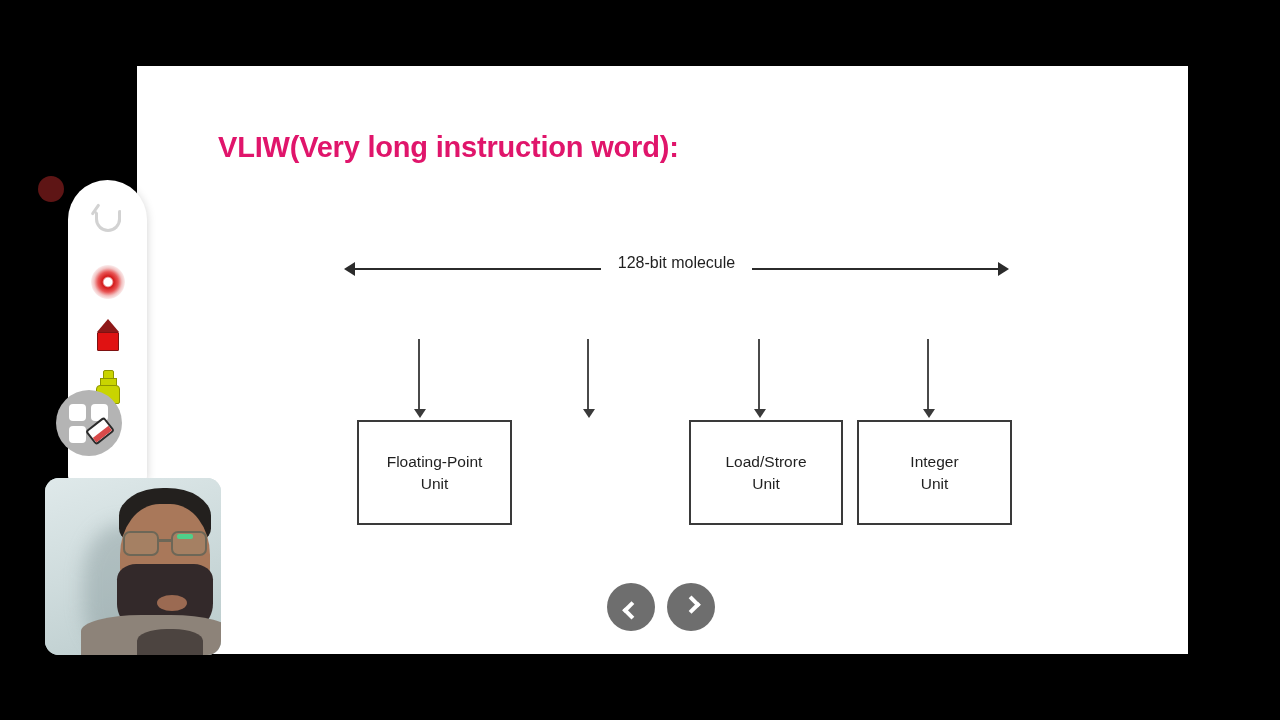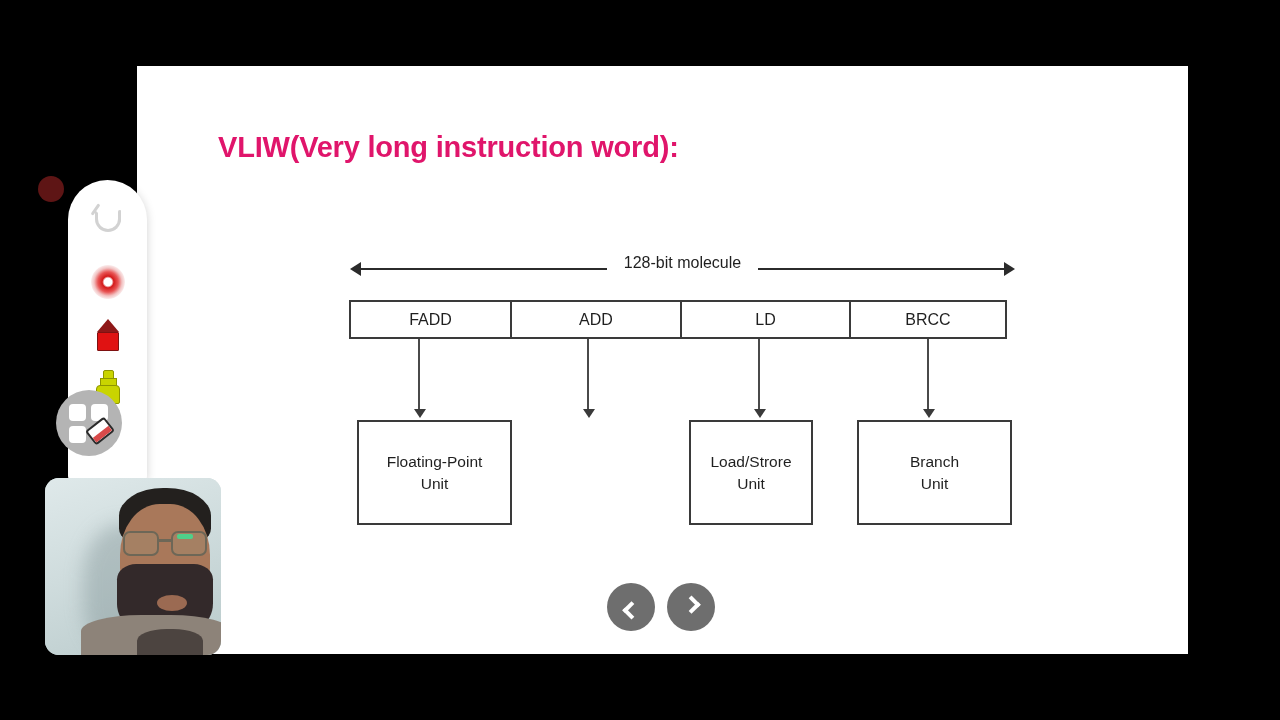--- a/index.html
+++ b/index.html
@@ -37,21 +37,21 @@
   
   #diagram {
     position: absolute;
     left: 205px; top: 186px;
     width: 670px; height: 345px;
   }
 
   
   .span-row {
     position: absolute;
-    left: 8px; top: 0;
+    left: 2px; top: 0;
     width: 665px; height: 34px;
   }
   .span-line {
     position: absolute;
     top: 16px;
     height: 2px;
     background: #2b2b2b;
   }
   .span-line.left  { left: 7px;  width: 250px; }
   .span-line.right { left: 408px; width: 250px; }
@@ -420,49 +420,43 @@
     <div id="diagram">
 
       <div class="span-row">
         <div class="arrow-head left"></div>
         <div class="span-line left"></div>
         <div class="span-label">128-bit molecule</div>
         <div class="span-line right"></div>
         <div class="arrow-head right"></div>
       </div>
 
-      <div id="instr-bar">
-        <div class="instr-cell" style="width:162px">FADD</div>
-        <div class="instr-cell" style="width:171px">ADD</div>
-        <div class="instr-cell" style="width:170px">LD</div>
-        <div class="instr-cell" style="width:155px">BRCC</div>
-      </div>
 
       <div id="connectors">
         <div class="conn" style="left:76px"></div>
         <div class="conn-head" style="left:77px"></div>
         <div class="conn" style="left:245px"></div>
         <div class="conn-head" style="left:246px"></div>
         <div class="conn" style="left:416px"></div>
         <div class="conn-head" style="left:417px"></div>
         <div class="conn" style="left:585px"></div>
         <div class="conn-head" style="left:586px"></div>
       </div>
 
       <div id="units">
         <div class="unit-box" style="left:8px;width:155px">
           <span>Floating-Point</span>
           <span>Unit</span>
         </div>
-        <div class="unit-box" style="left:340px;width:124px">
+        <div class="unit-box" style="left:340px;width:154px">
           <span>Load/Strore</span>
           <span>Unit</span>
         </div>
         <div class="unit-box" style="left:508px;width:155px">
-          <span>Branch</span>
+          <span>Integer</span>
           <span>Unit</span>
         </div>
       </div>
 
     </div>
 
     <div id="slide-nav">
       <div class="nav-btn">
         <span class="chev prev"></span>
       </div>

